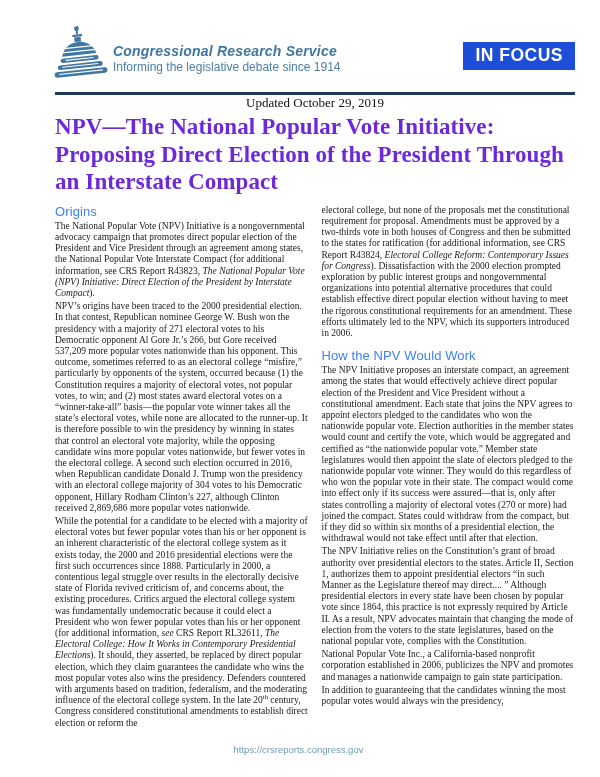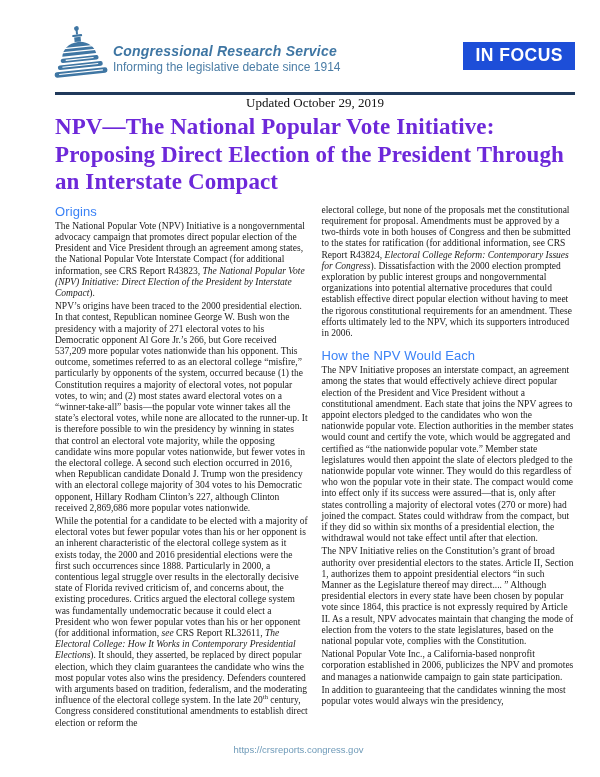--- a/index.html
+++ b/index.html
@@ -135,21 +135,21 @@
 
   <div class="columns">
     <div class="col">
         <h2 class="section-heading">Origins</h2>
         <p class="body-para"><span>The National Popular Vote (NPV) Initiative is a nongovernmental advocacy campaign that promotes direct popular election of the President and Vice President through an agreement among states, the National Popular Vote Interstate Compact (for additional information, see CRS Report R43823, </span><span class="em">The National Popular Vote (NPV) Initiative: Direct Election of the President by Interstate Compact</span><span>).</span></p>
         <p class="body-para"><span>NPV’s origins have been traced to the 2000 presidential election. In that contest, Republican nominee George W. Bush won the presidency with a majority of 271 electoral votes to his Democratic opponent Al Gore Jr.’s 266, but Gore received 537,209 more popular votes nationwide than his opponent. This outcome, sometimes referred to as an electoral college “misfire,” particularly by opponents of the system, occurred because (1) the Constitution requires a majority of electoral votes, not popular votes, to win; and (2) most states award electoral votes on a “winner-take-all” basis—the popular vote winner takes all the state’s electoral votes, while none are allocated to the runner-up. It is therefore possible to win the presidency by winning in states that control an electoral vote majority, while the opposing candidate wins more popular votes nationwide, but fewer votes in the electoral college. A second such election occurred in 2016, when Republican candidate Donald J. Trump won the presidency with an electoral college majority of 304 votes to his Democratic opponent, Hillary Rodham Clinton’s 227, although Clinton received 2,869,686 more popular votes nationwide.</span></p>
         <p class="body-para"><span>While the potential for a candidate to be elected with a majority of electoral votes but fewer popular votes than his or her opponent is an inherent characteristic of the electoral college system as it exists today, the 2000 and 2016 presidential elections were the first such occurrences since 1888. Particularly in 2000, a contentious legal struggle over results in the electorally decisive state of Florida revived criticism of, and concerns about, the existing procedures. Critics argued the electoral college system was fundamentally undemocratic because it could elect a President who won fewer popular votes than his or her opponent (for additional information, </span><span class="em">see</span><span> CRS Report RL32611, </span><span class="em">The Electoral College: How It Works in Contemporary Presidential Elections</span><span>). It should, they asserted, be replaced by direct popular election, which they claim guarantees the candidate who wins the most popular votes also wins the presidency. Defenders countered with arguments based on tradition, federalism, and the moderating influence of the electoral college system. In the late 20</span><sup>th</sup><span> century, Congress considered constitutional amendments to establish direct election or reform the</span></p>
       </div>
     <div class="col">
         <p class="body-para"><span>electoral college, but none of the proposals met the constitutional requirement for proposal. Amendments must be approved by a two-thirds vote in both houses of Congress and then be submitted to the states for ratification (for additional information, see CRS Report R43824, </span><span class="em">Electoral College Reform: Contemporary Issues for Congress</span><span>). Dissatisfaction with the 2000 election prompted exploration by public interest groups and nongovernmental organizations into potential alternative procedures that could establish effective direct popular election without having to meet the rigorous constitutional requirements for an amendment. These efforts ultimately led to the NPV, which its supporters introduced in 2006.</span></p>
-        <h2 class="section-heading">How the NPV Would Each</h2>
+        <h2 class="section-heading">How the NPV Would Work</h2>
         <p class="body-para"><span>The NPV Initiative proposes an interstate compact, an agreement among the states that would effectively achieve direct popular election of the President and Vice President without a constitutional amendment. Each state that joins the NPV agrees to appoint electors pledged to the candidates who won the nationwide popular vote. Election authorities in the member states would count and certify the vote, which would be aggregated and certified as “the nationwide popular vote.” Member state legislatures would then appoint the slate of electors pledged to the nationwide popular vote winner. They would do this regardless of who won the popular vote in their state. The compact would come into effect only if its success were assured—that is, only after states controlling a majority of electoral votes (270 or more) had joined the compact. States could withdraw from the compact, but if they did so within six months of a presidential election, the withdrawal would not take effect until after that election.</span></p>
         <p class="body-para"><span>The NPV Initiative relies on the Constitution’s grant of broad authority over presidential electors to the states. Article II, Section 1, authorizes them to appoint presidential electors “in such Manner as the Legislature thereof may direct.... ” Although presidential electors in every state have been chosen by popular vote since 1864, this practice is not expressly required by Article II. As a result, NPV advocates maintain that changing the mode of election from the voters to the state legislatures, based on the national popular vote, complies with the Constitution.</span></p>
         <p class="body-para"><span>National Popular Vote Inc., a California-based nonprofit corporation established in 2006, publicizes the NPV and promotes and manages a nationwide campaign to gain state participation.</span></p>
         <p class="body-para"><span>In addition to guaranteeing that the candidates winning the most popular votes would always win the presidency,</span></p>
       </div>
   </div>
 
   <div class="footer">
     <a href="#">https://crsreports.congress.gov</a>
   </div>

